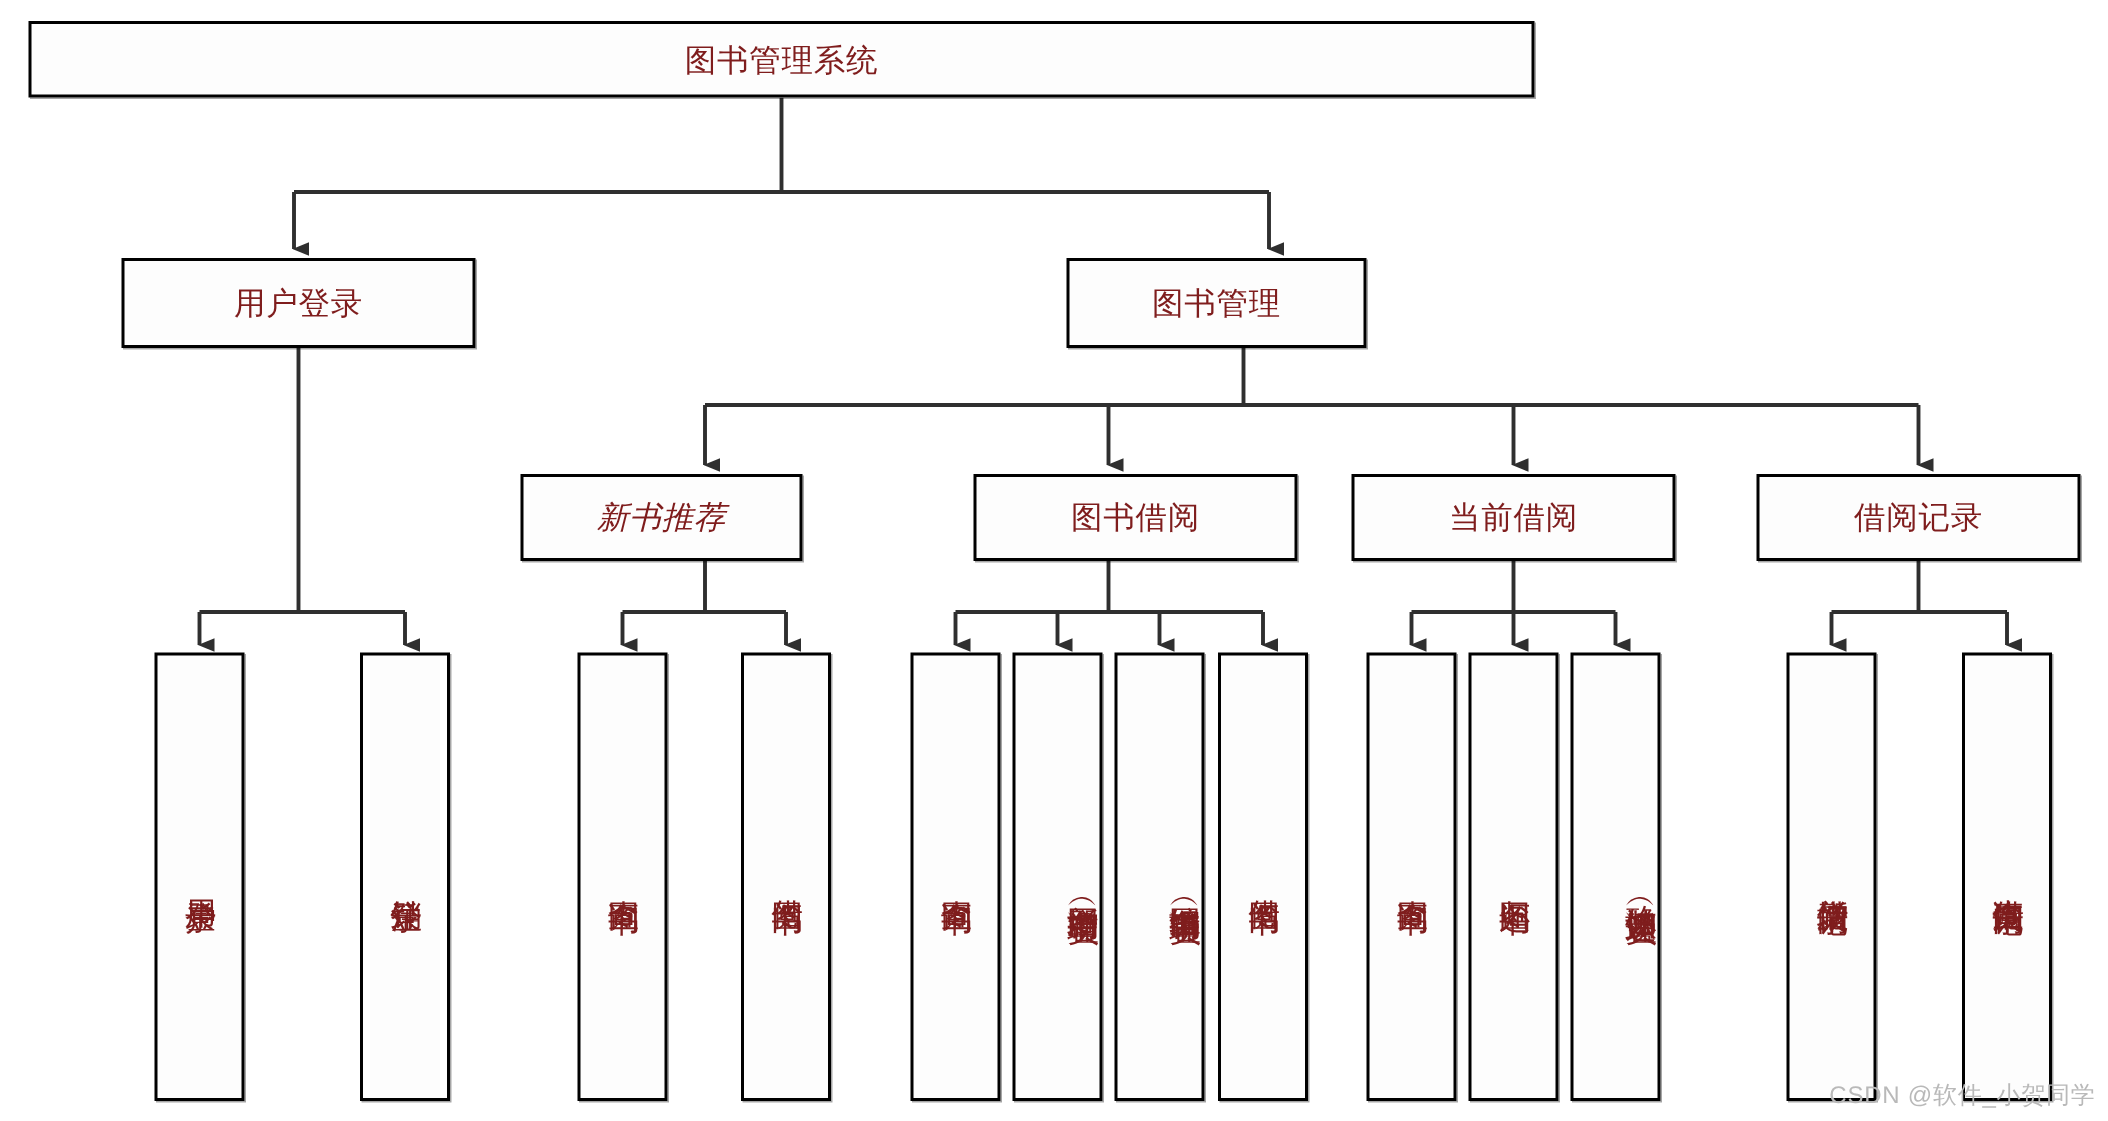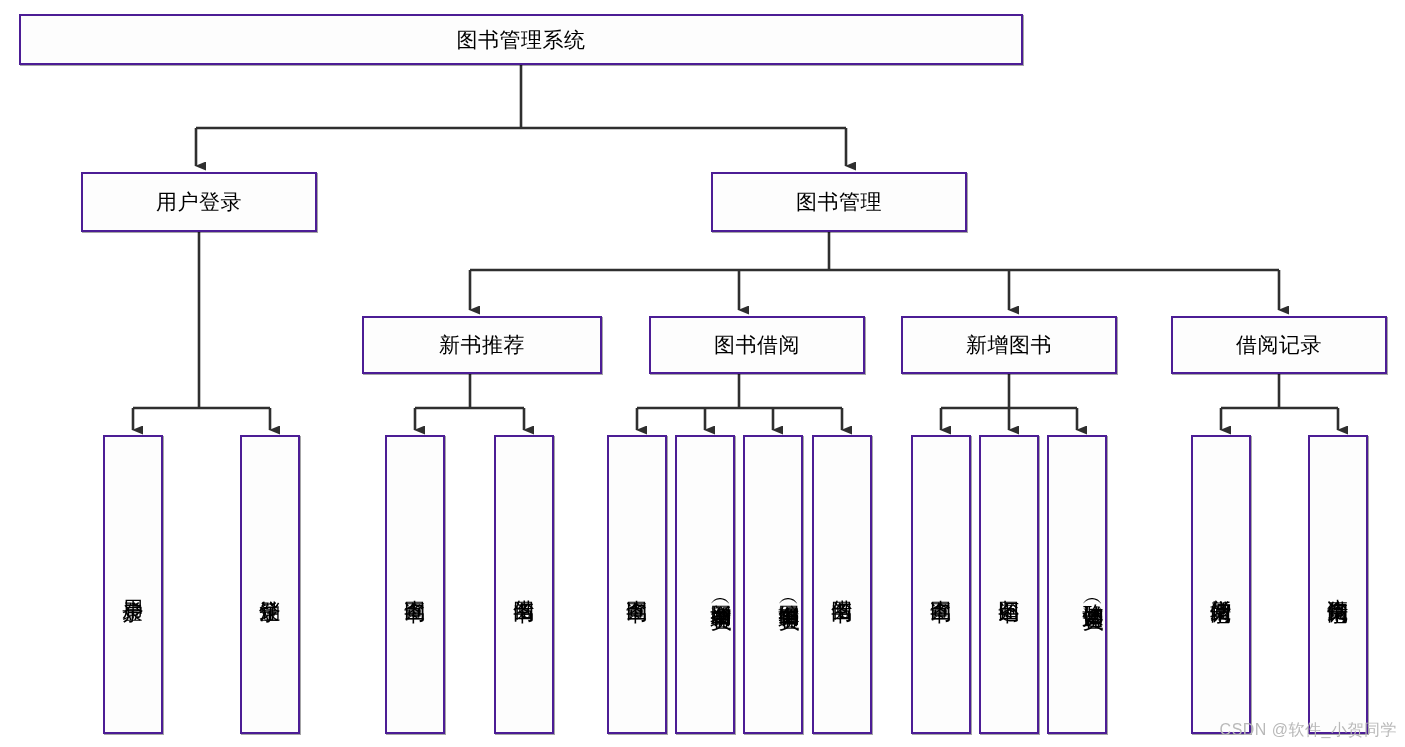--- a/index.html
+++ b/index.html
@@ -22,26 +22,26 @@
     left: 0;
     top: 0;
     width: 1405px;
     height: 747px;
     pointer-events: none;
   }
   .node {
     position: absolute;
     box-sizing: border-box;
     background: #fdfdfd;
-    border: 2px solid #4c1d95;
+    border: 2px solid #000000;
     box-shadow: 1px 1px 0 rgba(0,0,0,0.35);
     display: flex;
     align-items: center;
     justify-content: center;
-    color: #000000;
+    color: #7f1d1d;
   }
   .node.horiz {
     font-size: 21px;
     letter-spacing: 0.5px;
   }
   .node.vert {
     writing-mode: vertical-rl;
     text-orientation: upright;
     font-size: 21px;
     line-height: 1.12;
@@ -124,32 +124,32 @@
     </g>
   </svg>
 
   <div class="node horiz" style="left:19px; top:14px; width:1004px; height:51px;">
     <span class="node-label">图书管理系统</span>
   </div>
 
   <div class="node horiz" style="left:81px; top:172px; width:236px; height:60px;">
     <span class="node-label">用户登录</span>
   </div>
-  <div class="node horiz" style="left:711px; top:172px; width:256px; height:60px;">
+  <div class="node horiz" style="left:711px; top:172px; width:200px; height:60px;">
     <span class="node-label">图书管理</span>
   </div>
 
-  <div class="node horiz" style="left:362px; top:316px; width:240px; height:58px;">
+  <div class="node horiz" style="left:347px; top:316px; width:188px; height:58px;font-style:italic;">
     <span class="node-label">新书推荐</span>
   </div>
   <div class="node horiz" style="left:649px; top:316px; width:216px; height:58px;">
     <span class="node-label">图书借阅</span>
   </div>
   <div class="node horiz" style="left:901px; top:316px; width:216px; height:58px;">
-    <span class="node-label">新增图书</span>
+    <span class="node-label">当前借阅</span>
   </div>
   <div class="node horiz" style="left:1171px; top:316px; width:216px; height:58px;justify-content:center;">
     <span class="node-label">借阅记录</span>
   </div>
 
   <div class="node vert midstart" style="left:103px; top:435px; width:60px; height:299px;">
     <span class="node-label">用户登录</span>
   </div>
   <div class="node vert midstart" style="left:240px; top:435px; width:60px; height:299px;">
     <span class="node-label">注销登录</span>

